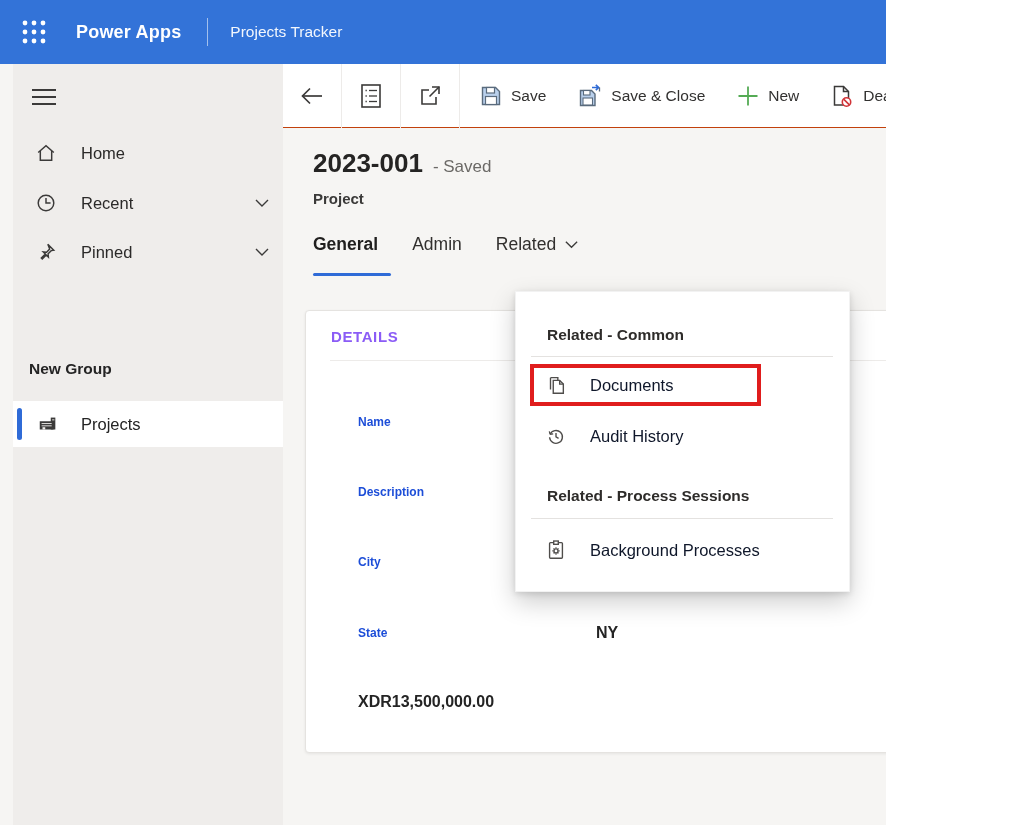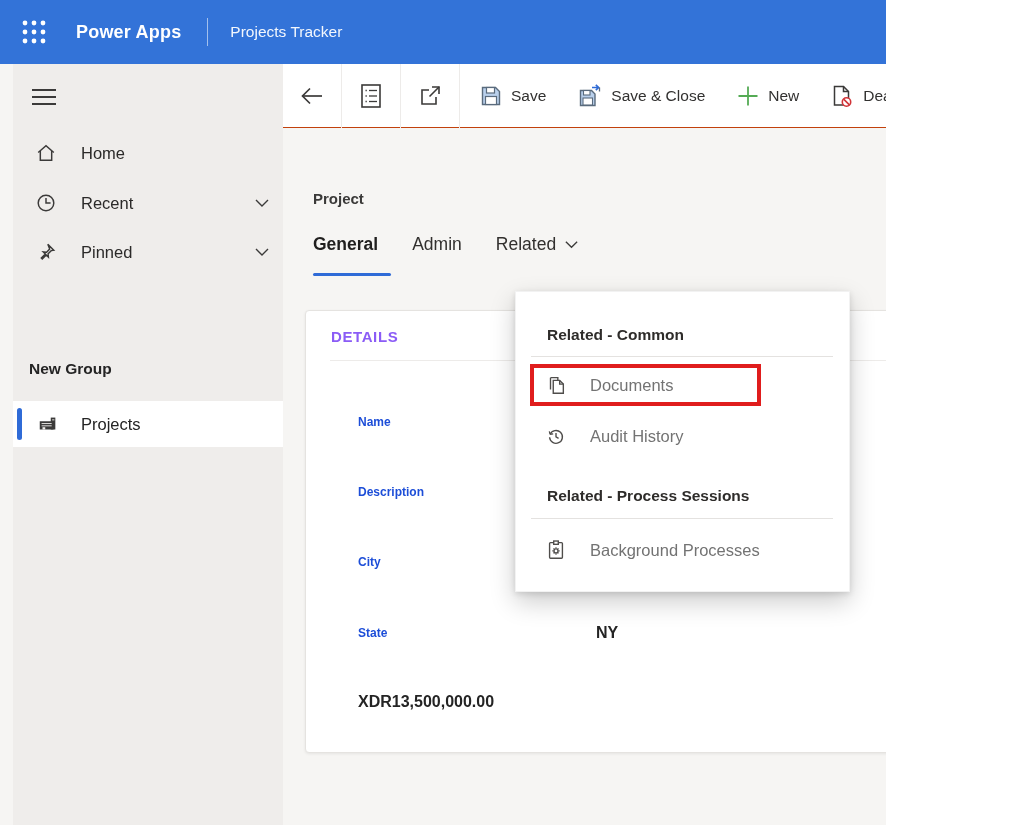--- a/index.html
+++ b/index.html
@@ -58,21 +58,21 @@
   .card-divider { position:absolute; left:24px; right:0; top:49px; height:1px; background:#EDEBE9; }
   .field-row { position:absolute; left:52px; right:30px; height:26px; display:flex; align-items:center; }
   .field-label { width:238px; font-size:12px; color:#1d4ed8;font-weight:bold; }
   .field-value { font-size:16px; font-weight:bold; color:#242424; }
 
   
   .menu { position:absolute; left:232px; top:227px; width:335px; height:301px; background:#fff;
           border:1px solid rgba(0,0,0,.05); box-shadow:0 10px 24px rgba(0,0,0,.20), 0 2px 6px rgba(0,0,0,.12); }
   .menu-section-header { position:absolute; left:31px; font-size:15.5px; font-weight:bold; color:#2E2C2A; }
   .menu-divider { position:absolute; left:15px; right:16px; height:1px; background:#E4E2E0; }
-  .menu-item { position:absolute; left:15px; right:16px; height:44px; display:flex; align-items:center; cursor:pointer; color:#737373; }
+  .menu-item { position:absolute; left:15px; right:16px; height:44px; display:flex; align-items:center; cursor:pointer; color:#0f172a; }
   .menu-item .mico { margin-left:14px; width:22px; height:22px; }
   .menu-item .mlabel { margin-left:23px; font-size:16.5px; }
   .highlight-box { position:absolute; left:14px; top:72px; width:231px; height:42px; border:4px solid var(--highlight-red); pointer-events:none; }
 
   svg { display:block; }
 </style>
 </head>
 <body>
 
 <div class="screen" style="--topbar-blue: #3373D8; --accent-blue: #2F6BD7; --highlight-red: #E01D1D; --new-green: #55AB55; --deactivate-red: #D13438;">
@@ -222,20 +222,24 @@
         <svg width="23" height="24" viewBox="0 0 23 24" fill="none">
           <path d="M3.5 2.5h9l5 5V21h-14z" stroke="#3B3A39" stroke-width="1.5"></path>
           <path d="M12.5 2.5v5h5" stroke="#3B3A39" stroke-width="1.5"></path>
           <circle cx="15.5" cy="18" r="4.2" stroke="var(--deactivate-red)" stroke-width="1.6" fill="#fff"></circle>
           <line x1="12.6" y1="15.2" x2="18.4" y2="20.8" stroke="var(--deactivate-red)" stroke-width="1.6"></line>
         </svg>
         <span>Deactivate</span>
       </div>
     </div>
 
+    <div class="rec-title-row">
+      <span class="rec-title">2023-001</span>
+      <span class="rec-status">- Saved</span>
+    </div>
     <div class="rec-entity">Project</div>
 
     <div class="tabs">
       <div class="tab active">
         <span>General</span>
       </div>
       <div class="tab">
         <span>Admin</span>
       </div>
       <div class="tab">

